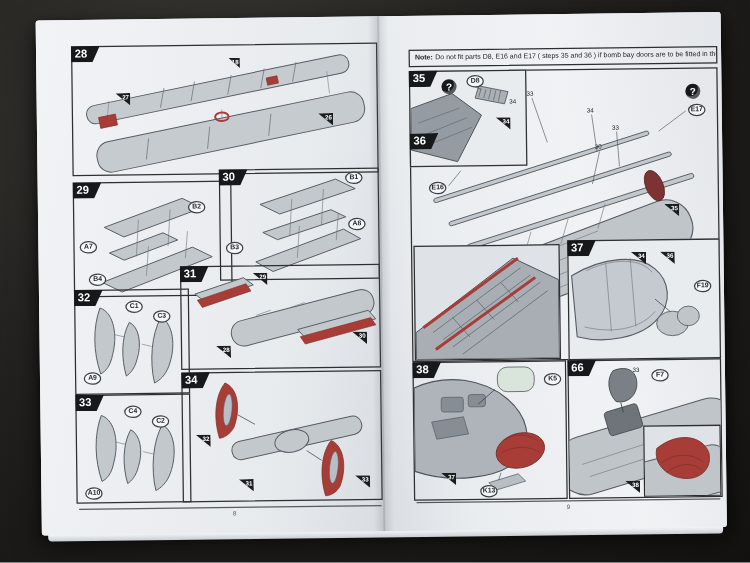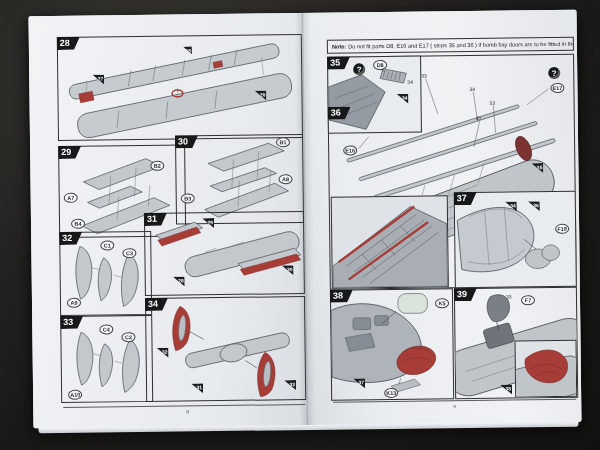--- a/index.html
+++ b/index.html
@@ -373,21 +373,21 @@
       <line x1="70" y1="90" x2="68" y2="96" stroke="#3c4046" stroke-width="0.5"></line>
     </svg>
     <div class="part" style="left:104px;top:9px">K5</div>
     <div class="part" style="left:52px;top:98px">K13</div>
     <div class="tri" style="left:21px;top:88px">
         <span>37</span>
       </div>
   </div>
 
   <div class="stepbox" style="left:422px;top:277px;width:123px;height:111px">
-    <div class="tab">39</div>
+    <div class="tab">66</div>
     <svg class="art" viewBox="0 0 123 111">
       <rect x="-12" y="46" width="152" height="48" rx="22" transform="rotate(-16 64 70)" fill="#c0c5ca" stroke="#565c63" stroke-width="0.9"></rect>
       <rect x="30" y="38" width="28" height="20" rx="3" transform="rotate(-16 44 48)" fill="#6e747a" stroke="#3f444a" stroke-width="0.6"></rect>
       <path d="M36,8 C48,3 57,9 55,22 C53,31 45,35 38,33 C31,25 31,14 36,8 Z" fill="#7a8086" stroke="#3f444a" stroke-width="0.7"></path>
       <line x1="42" y1="34" x2="44" y2="42" stroke="#3c4046" stroke-width="0.7"></line>
       <g stroke="#70767c" stroke-width="0.5">
         <line x1="10" y1="84" x2="100" y2="56"></line>
           <line x1="16" y1="94" x2="106" y2="66"></line>
       </g>
     </svg>

